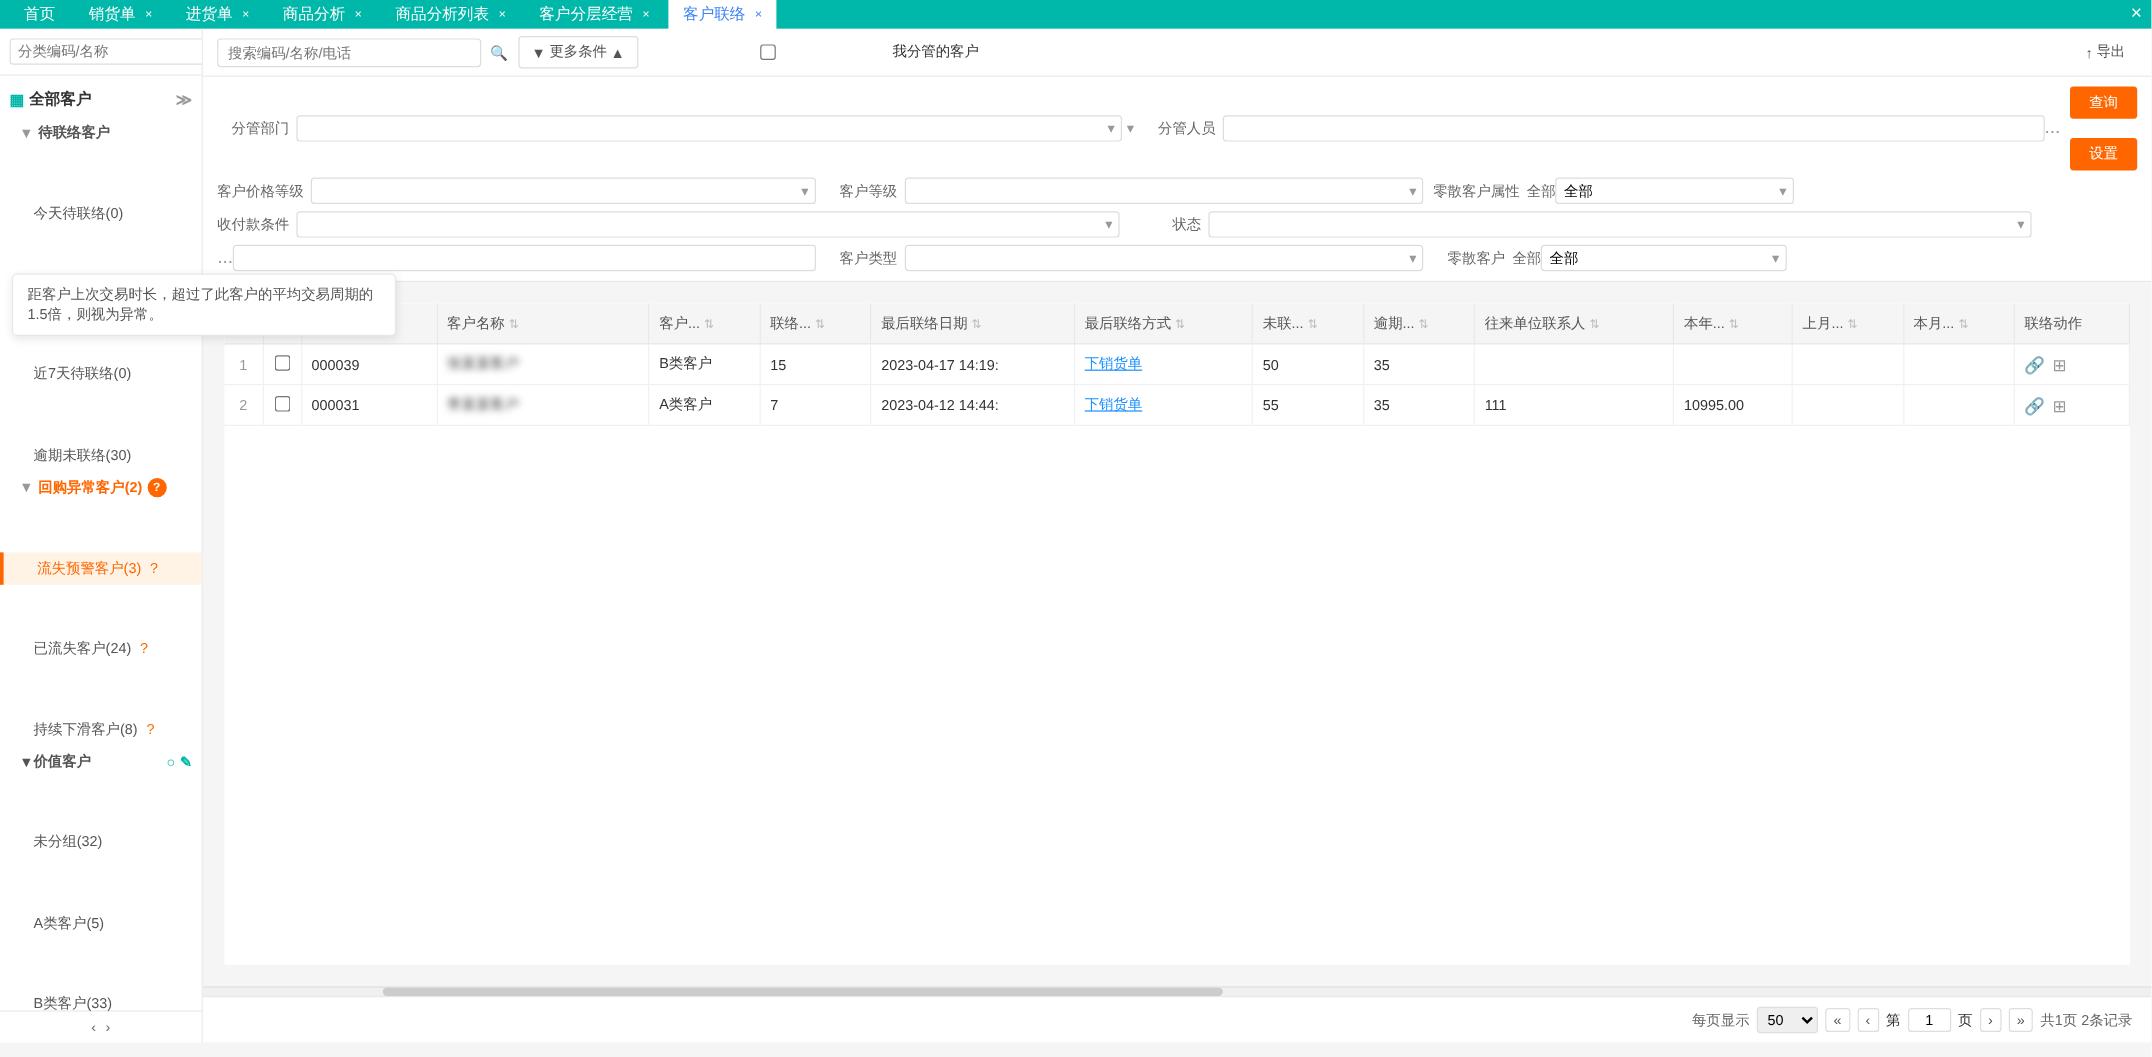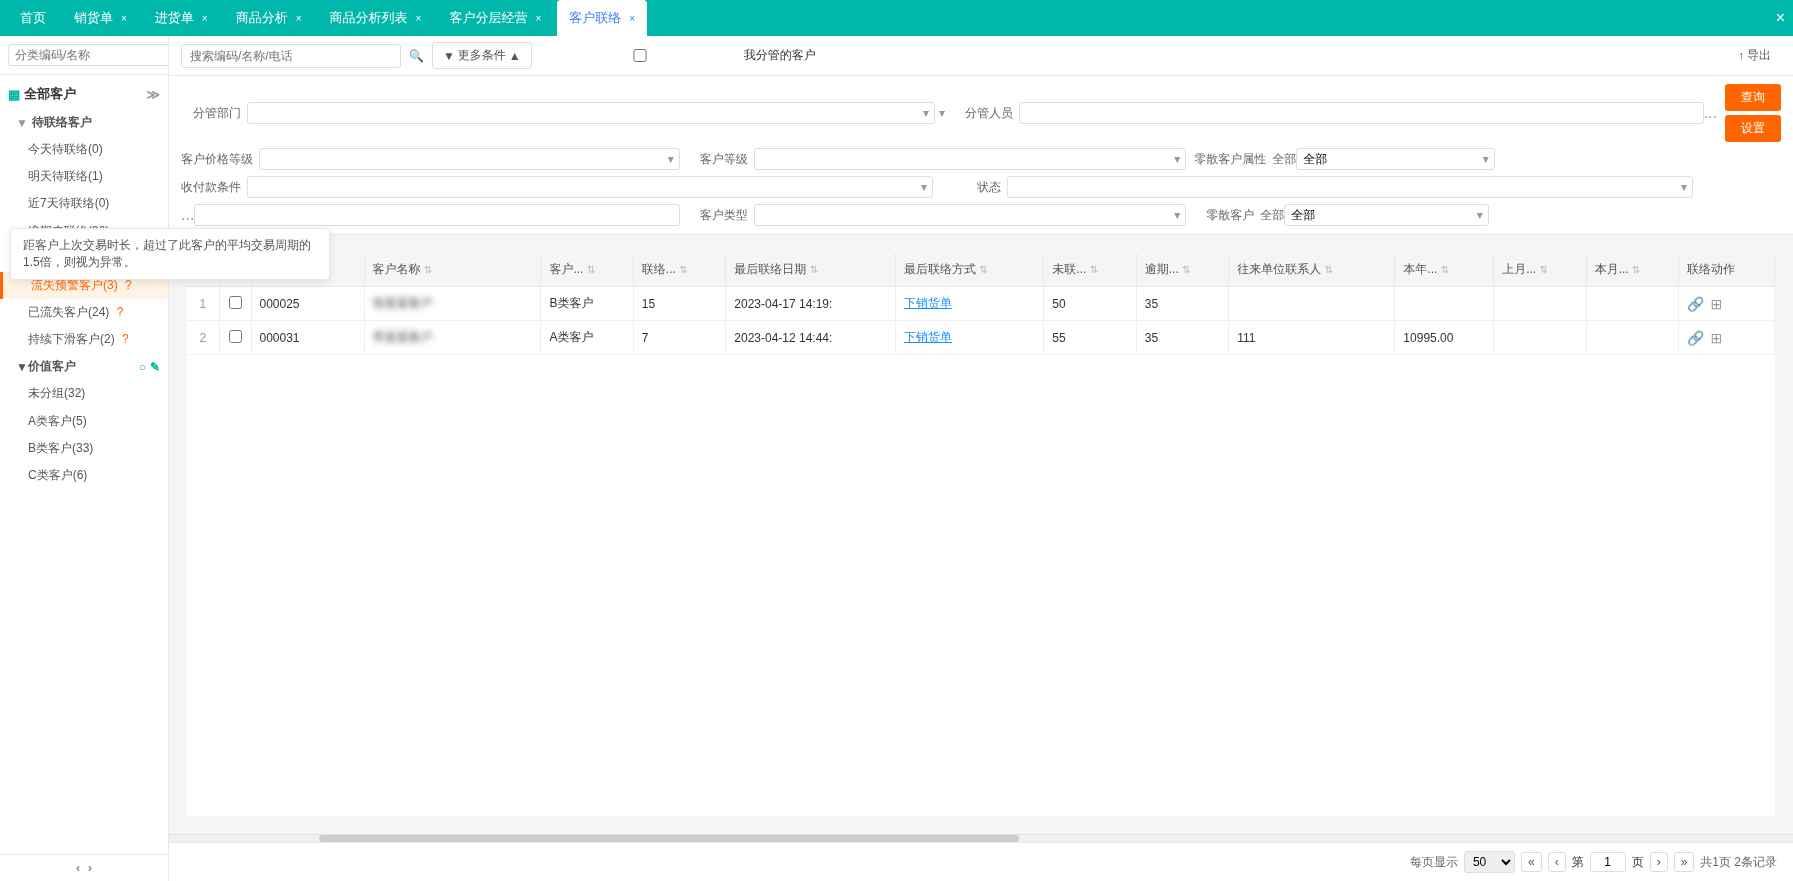--- a/index.html
+++ b/index.html
@@ -3,21 +3,21 @@
   <meta charset="utf-8">
   <style>
     * { box-sizing: border-box; margin: 0; padding: 0; }
     body { font-family: 'Microsoft YaHei', Arial, sans-serif; font-size: 12px; background: #f5f5f5; color: #333; overflow: hidden; }
 
     
     .top-nav {
       display: flex;
       align-items: center;
       background: #00b8a9;
-      height: 36px;
+      height: 24px;
       padding: 0 8px;
       gap: 4px;
     }
     .nav-tab {
       display: flex; align-items: center;
       padding: 0 12px;
       height: 36px;
       color: #fff;
       cursor: pointer;
       font-size: 13px;
@@ -88,20 +88,21 @@
       font-weight: bold;
       cursor: pointer;
     }
     .sidebar-section-title .arrow { margin-right: 4px; color: #999; }
 
     .sidebar-item {
       padding: 4px 8px 4px 28px;
       color: #555;
       cursor: pointer;
       line-height: 1.6;
+      margin-top: 40px;
     }
     .sidebar-item.active {
       background: #fff3e6;
       color: #ff6600;
       border-left: 3px solid #ff6600;
     }
 
     .sidebar-value-group {
       display: flex; align-items: center;
       padding: 5px 8px 5px 16px;
@@ -224,21 +225,21 @@
     }
     .settings-btn {
       background: #ff6600;
       color: #fff;
       border: none;
       border-radius: 3px;
       padding: 5px 16px;
       cursor: pointer;
       font-size: 12px;
     }
-    .btn-group { display: flex; flex-direction: column; gap: 4px; justify-content: center; }
+    .btn-group { display: flex; flex-direction: column; gap: 16px; justify-content: center; }
     .more-dots { color: #999; cursor: pointer; font-size: 16px; line-height: 1; }
     .inline-label { color: #666; font-size: 12px; white-space: nowrap; }
 
     
     .table-container {
       flex: 1;
       overflow: auto;
       background: #fff;
       margin: 18px;
     }
@@ -434,21 +435,21 @@
         </div>
         <div class="sidebar-item active">
           <span>流失预警客户(3)</span>
           <span style="color:#ff6600; margin-left:4px;">?</span>
         </div>
         <div class="sidebar-item">
           <span>已流失客户(24)</span>
           <span style="color:#ff6600; margin-left:4px;">?</span>
         </div>
         <div class="sidebar-item">
-          <span>持续下滑客户(2)</span>
+          <span>持续下滑客户(8)</span>
           <span style="color:#ff6600; margin-left:4px;">?</span>
         </div>
 
         <div class="sidebar-value-group">
           <span class="arrow">▼</span>
           <span>价值客户</span>
           <div class="edit-icons">
             <span>○</span>
             <span>✎</span>
           </div>
@@ -649,21 +650,21 @@
               </th>
               <th>
                 <span>联络动作</span>
               </th>
             </tr>
           </thead>
           <tbody>
             <tr>
               <td class="num-col">1</td>
               <td class="checkbox-col"><input type="checkbox" style=""></td>
-              <td>000025</td>
+              <td>000039</td>
               <td><span class="blurred">张某某客户</span></td>
               <td>B类客户</td>
               <td>15</td>
               <td>2023-04-17 14:19:</td>
               <td><span class="link-text">下销货单</span></td>
               <td>50</td>
               <td>35</td>
               <td></td>
               <td></td>
               <td></td>

